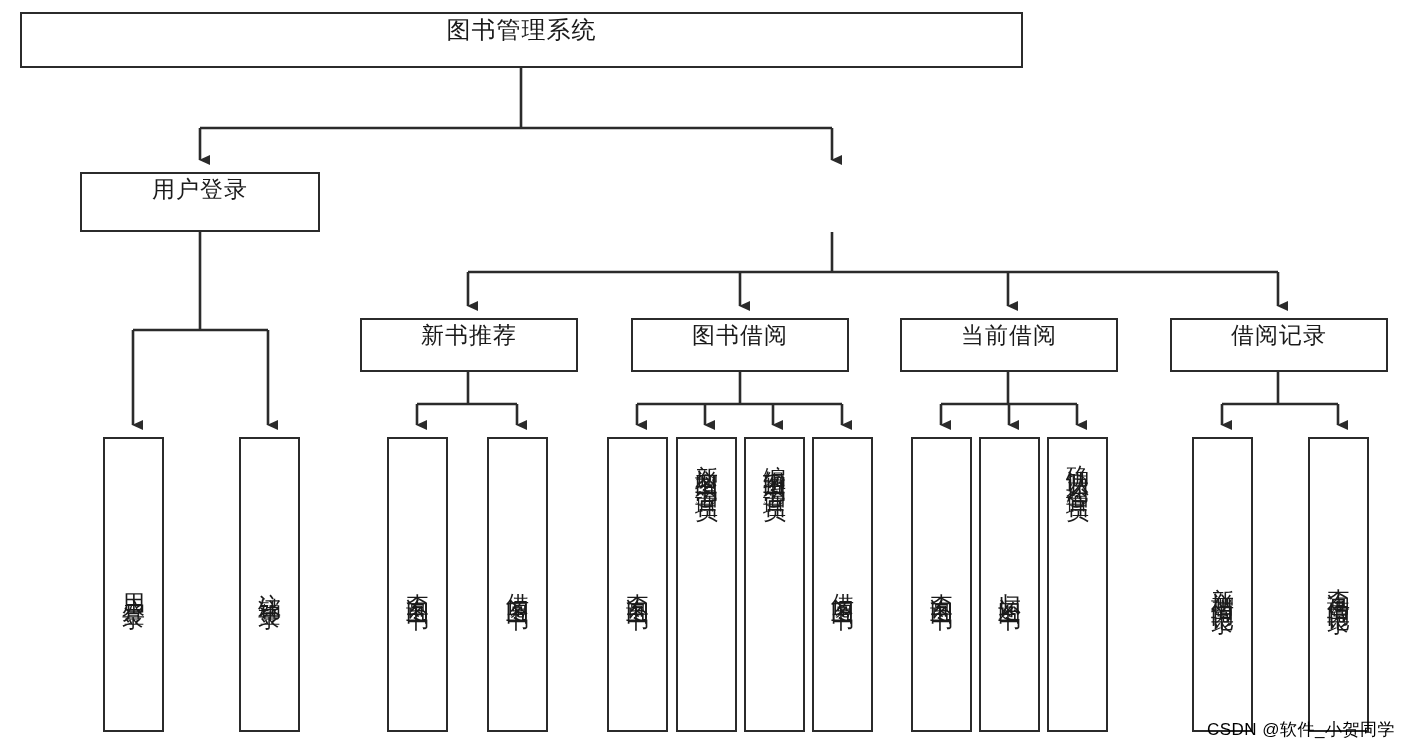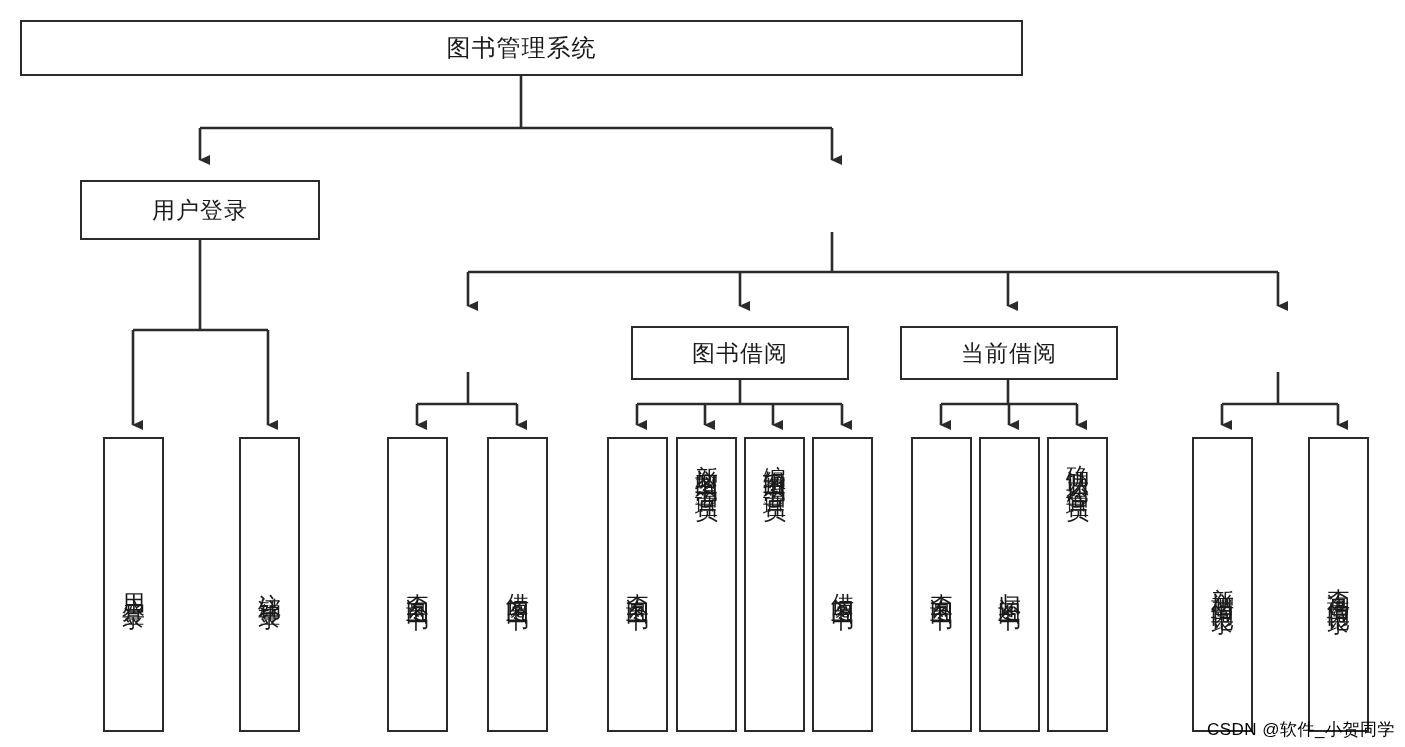--- a/index.html
+++ b/index.html
@@ -11,25 +11,23 @@
   }
   #canvas{position:relative;width:1405px;height:747px;}
   svg#wires{position:absolute;left:0;top:0;width:1405px;height:747px;}
 
   .node{
     position:absolute;
     box-sizing:border-box;
     background:#ffffff;
     border:2.5px solid #2b2b2b;
     display:flex;
-    align-items:center;
     justify-content:center;
     color:#1a1a1a;
     z-index:2;
-    margin-top:8px;
   }
   .node.h{ font-size:23px; letter-spacing:1px; }
   .node.root{ font-size:24px; letter-spacing:1px; }
 
   .leaf{
     position:absolute;
     box-sizing:border-box;
     background:#ffffff;
     border:2.5px solid #2b2b2b;
     z-index:2;
@@ -115,25 +113,31 @@
   </svg>
 
   <div class="node root" style="left:20px;top:12px;width:1003px;height:56px;">
     <span>图书管理系统</span>
   </div>
 
   <div class="node h" style="left:80px;top:172px;width:240px;height:60px;">
     <span>用户登录</span>
   </div>
 
+  <div class="node h" style="left:360px;top:318px;width:218px;height:54px;">
+    <span>新书推荐</span>
+  </div>
   <div class="node h" style="left:631px;top:318px;width:218px;height:54px;">
     <span>图书借阅</span>
   </div>
   <div class="node h" style="left:900px;top:318px;width:218px;height:54px;">
     <span>当前借阅</span>
+  </div>
+  <div class="node h" style="left:1170px;top:318px;width:218px;height:54px;">
+    <span>借阅记录</span>
   </div>
 
   <div class="leaf mid" style="left:103px;top:437px;width:61px;height:295px;">
     <span class="vt">用户登录</span>
   </div>
   <div class="leaf mid" style="left:239px;top:437px;width:61px;height:295px;">
     <span class="vt">注销登录</span>
   </div>
 
   <div class="leaf mid" style="left:387px;top:437px;width:61px;height:295px;">

